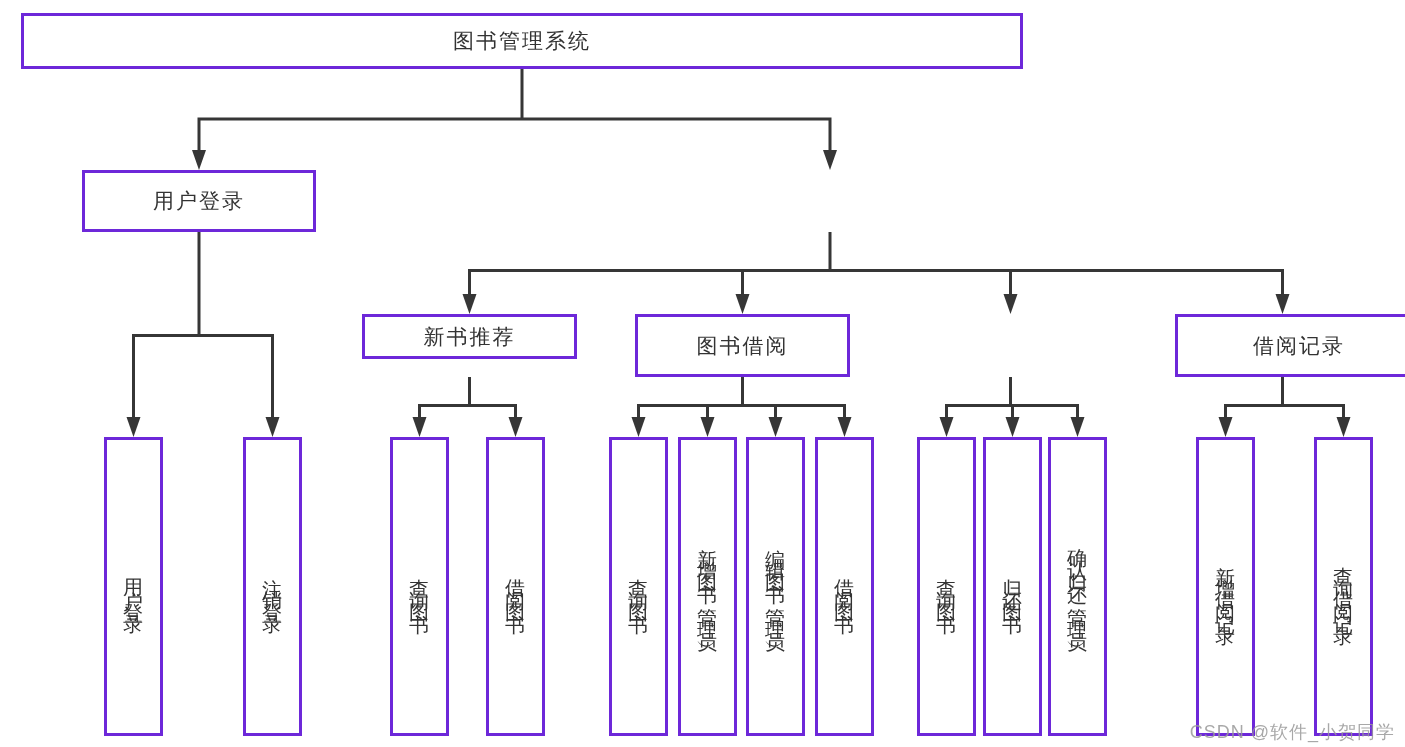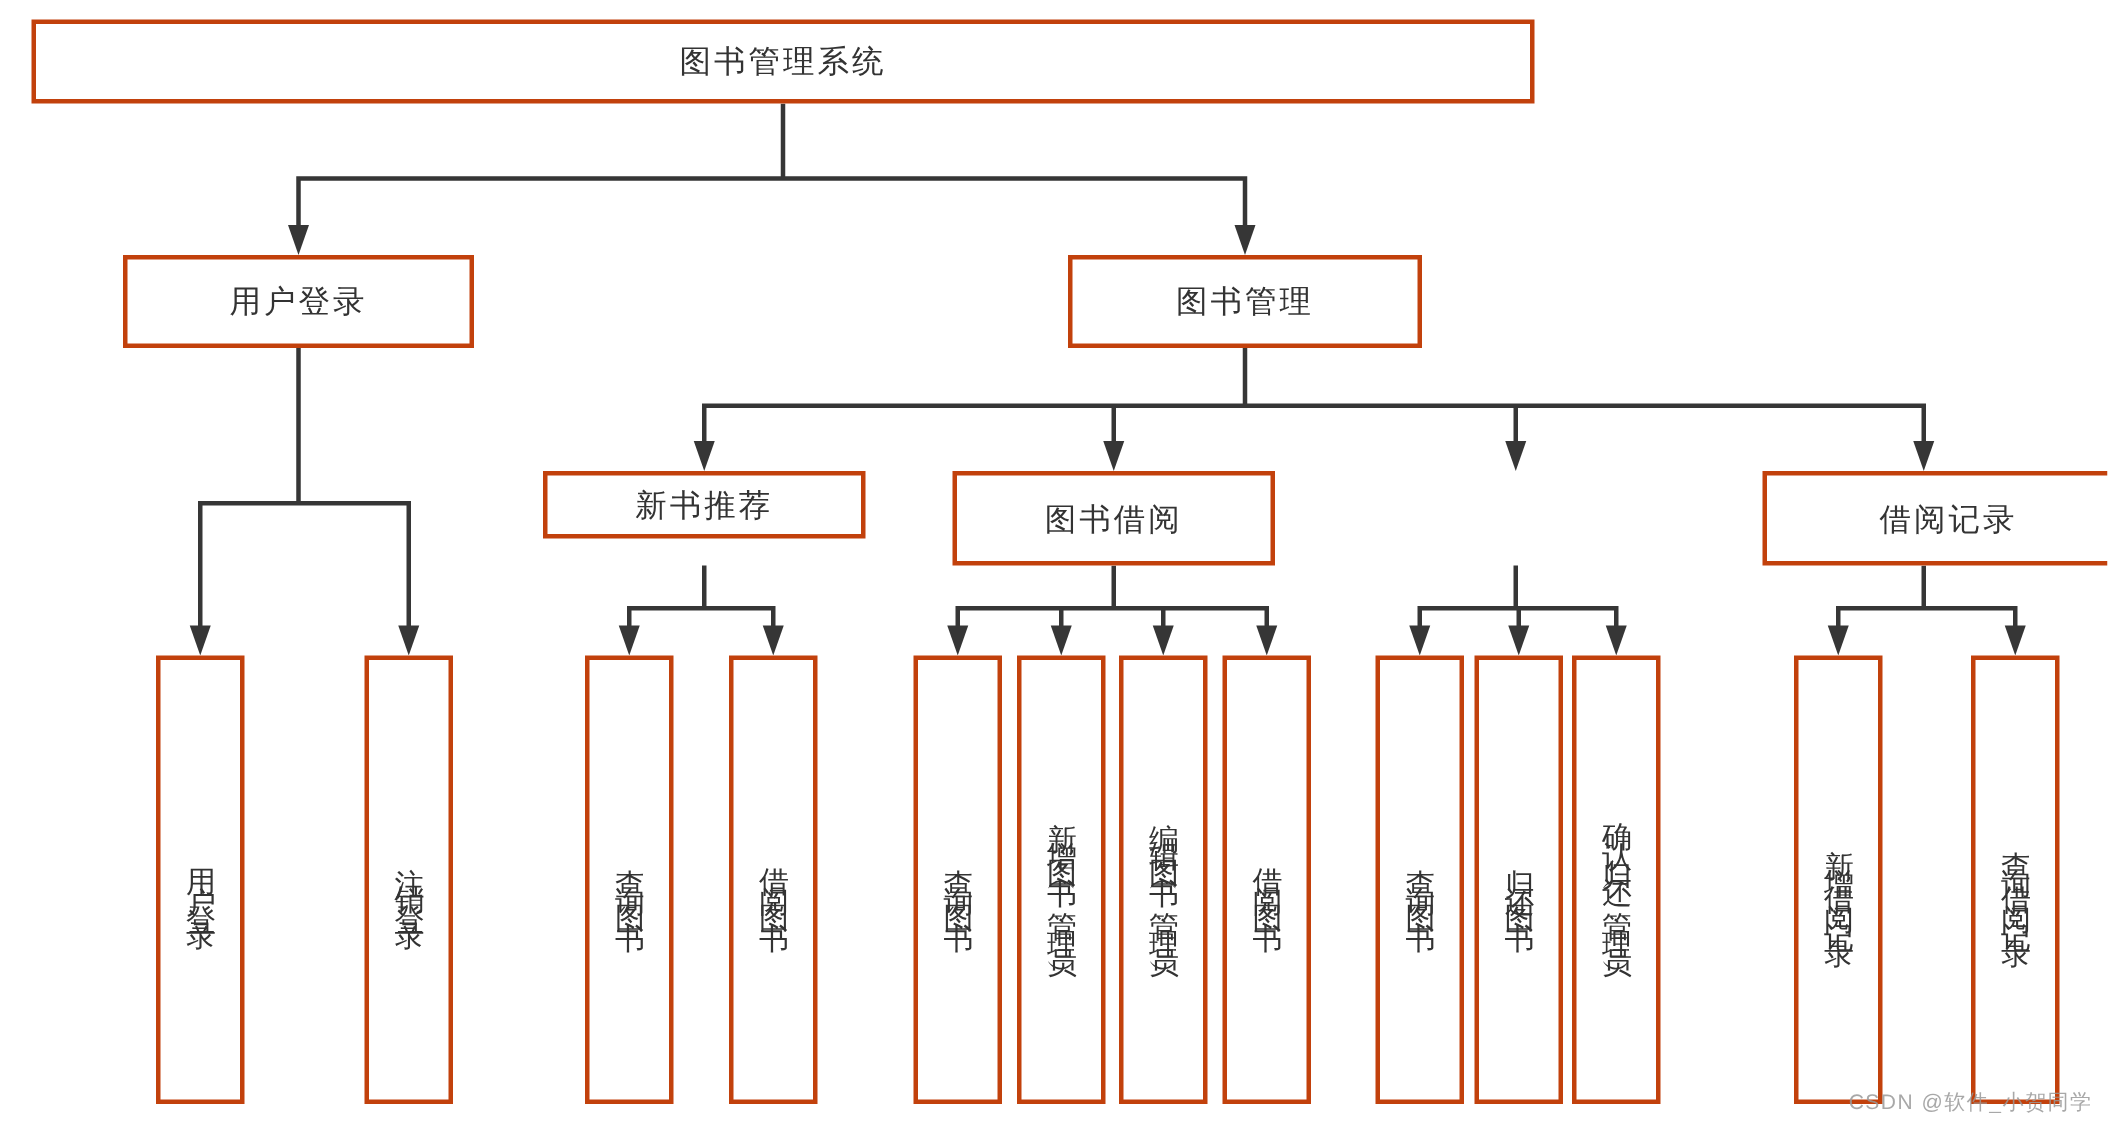--- a/index.html
+++ b/index.html
@@ -8,37 +8,37 @@
     width:1405px;height:747px;
     background:#ffffff;
     font-family:"Liberation Sans","DejaVu Sans",sans-serif;
     overflow:hidden;
   }
   .wires{position:absolute;left:0;top:0;width:1405px;height:747px;}
   .box{
     position:absolute;
     box-sizing:border-box;
     background:#ffffff;
-    border:3px solid #c2410c;
+    border:3px solid #6d28d9;
     display:flex;align-items:center;justify-content:center;
     color:#333333;
   }
   .hbox{font-size:21px;letter-spacing:2px;}
   .vbox{font-size:20px;}
   .vbox .vtext{
     writing-mode:vertical-rl;
     text-orientation:mixed;
     letter-spacing:12px;
     line-height:1;
     white-space:nowrap;
   }
   .watermark{
     position:absolute;
     right:10px;bottom:3px;
-    font-size:14px;
+    font-size:18px;
     color:#9a9a9a;
     letter-spacing:1px;
     opacity:.85;
     z-index:5;
   }
 </style>
 </head>
 <body>
 
 <div class="stage">
@@ -82,23 +82,20 @@
       <polygon points="1336.5,417 1350.5,417 1343.5,437"></polygon>
     </g>
   </svg>
 
   <div class="box hbox" style="left:21px;top:13px;width:1002px;height:56px;">
     <span>图书管理系统</span>
   </div>
 
   <div class="box hbox" style="left:82px;top:170px;width:234px;height:62px;">
     <span>用户登录</span>
-  </div>
-  <div class="box hbox" style="left:712px;top:170px;width:236px;height:62px;">
-    <span>图书管理</span>
   </div>
 
   <div class="box hbox" style="left:362px;top:314px;width:215px;height:45px;">
     <span>新书推荐</span>
   </div>
   <div class="box hbox" style="left:635px;top:314px;width:215px;height:63px;">
     <span>图书借阅</span>
   </div>
   <div class="box hbox" style="left:1175px;top:314px;width:248px;height:63px;">
     <span>借阅记录</span>

